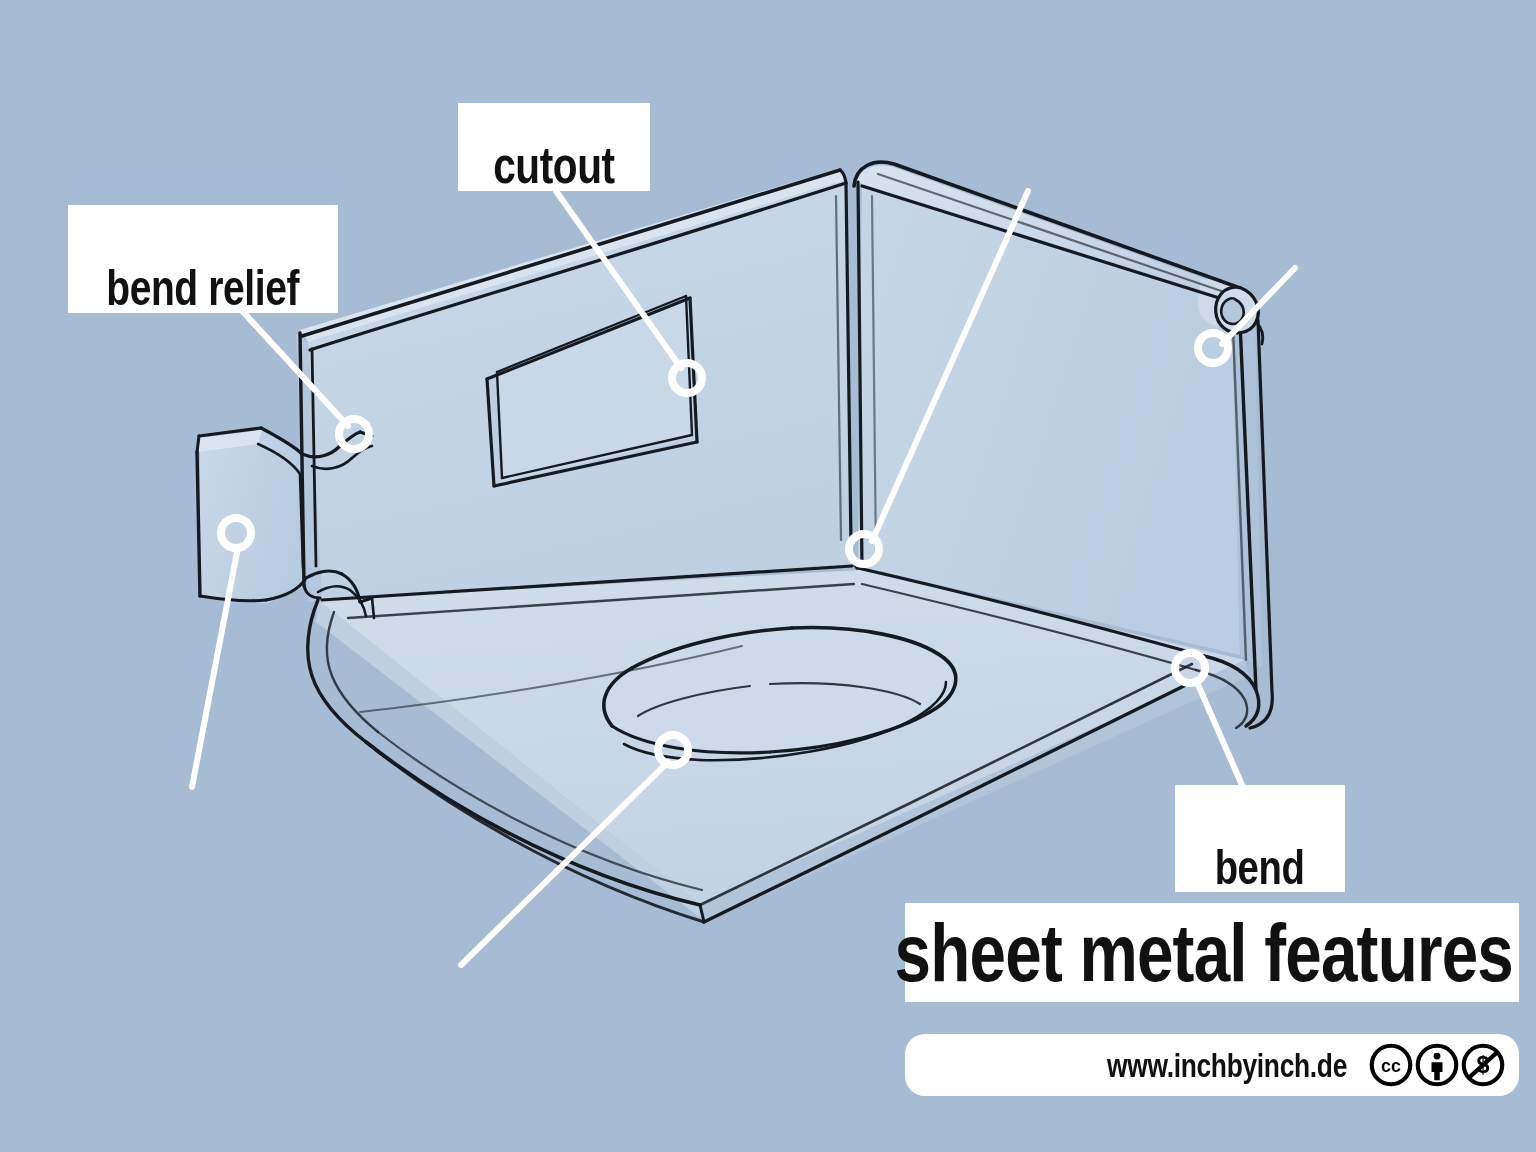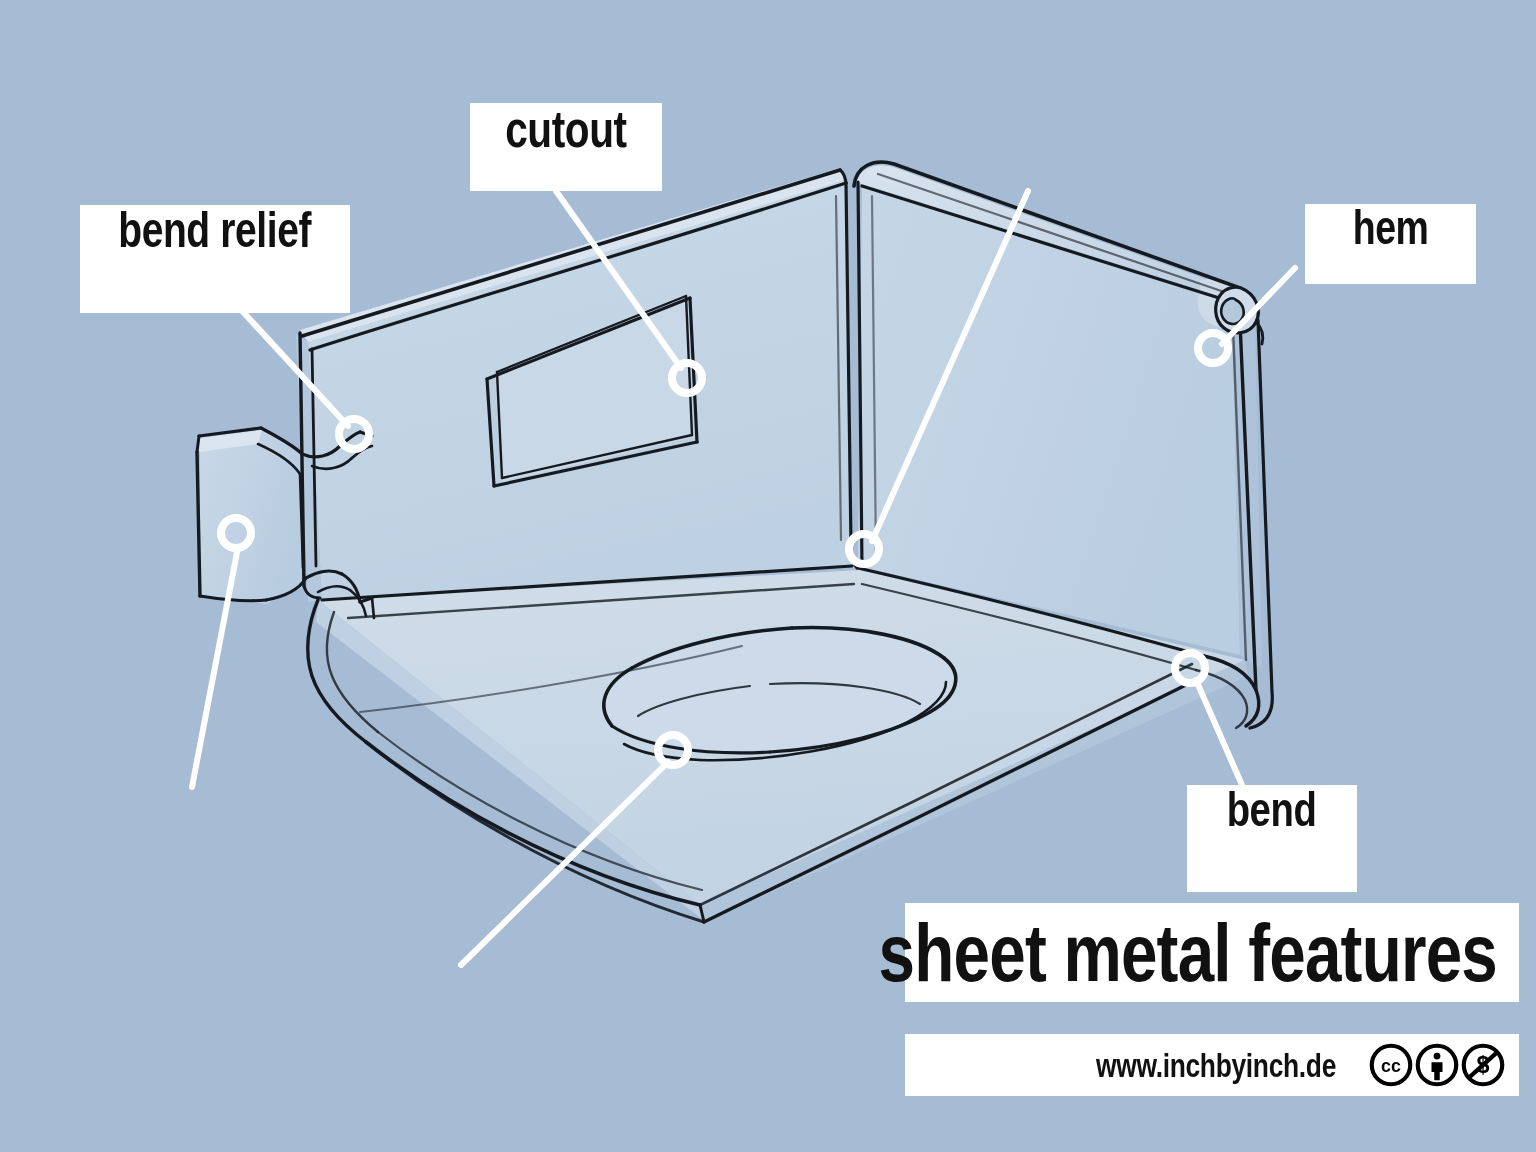--- a/index.html
+++ b/index.html
@@ -18,24 +18,23 @@
   #artwork {
     position: absolute;
     inset: 0;
     width: 1536px;
     height: 1152px;
   }
   .callout-box {
     position: absolute;
     background: #ffffff;
     display: flex;
-    align-items: flex-start;
+    align-items: flex-end;
     justify-content: center;
     box-sizing: border-box;
-    margin-left: 12px;
   }
   .callout-box span {
     font-family: "Liberation Sans Narrow", "Liberation Sans", sans-serif;
     font-weight: bold;
     color: #111111;
     line-height: 1;
     letter-spacing: -0.5px;
     transform: scaleX(0.78);
     transform-origin: center center;
     white-space: nowrap;
@@ -45,21 +44,21 @@
     position: absolute;
     left: 905px;
     top: 903px;
     width: 614px;
     height: 99px;
     background: #ffffff;
     display: flex;
     align-items: center;
     justify-content: flex-end;
     box-sizing: border-box;
-    padding-right: 22px;
+    padding-right: 6px;
   }
   #title-box span {
     font-family: "Liberation Sans Narrow", "Liberation Sans", sans-serif;
     font-weight: bold;
     font-size: 82px;
     color: #111111;
     line-height: 1;
     letter-spacing: -1px;
     transform: scaleX(0.80);
     transform-origin: right center;
@@ -71,21 +70,22 @@
     left: 905px;
     top: 1034px;
     width: 614px;
     height: 62px;
     background: #ffffff;
     display: flex;
     align-items: center;
     justify-content: flex-end;
     box-sizing: border-box;
     padding-right: 14px;
-    gap: 33px;
+    gap: 22px;
+    border-radius: 20px;
   }
   #credit-url {
     font-family: "Liberation Sans Narrow", "Liberation Sans", sans-serif;
     font-weight: bold;
     font-size: 33px;
     color: #111111;
     line-height: 1;
     letter-spacing: -0.4px;
     transform: scaleX(0.80);
     transform-origin: right center;
@@ -298,23 +298,20 @@
 
   <div class="callout-box" style="left:68px; top:205px; width:270px; height:108px;">
     <span style="font-size:50px;">bend relief</span>
   </div>
 
   <div class="callout-box" style="left:458px; top:103px; width:192px; height:88px;">
     <span style="font-size:52px;">cutout</span>
   </div>
 
 
-  <div class="callout-box" style="left:1293px; top:204px; width:171px; height:80px;">
-    <span style="font-size:48px;">hem</span>
-  </div>
 
 
 
   <div class="callout-box" style="left:1175px; top:785px; width:170px; height:107px;">
     <span style="font-size:49px;">bend</span>
   </div>
 
   <div id="title-box">
     <span>sheet metal features</span>
   </div>

